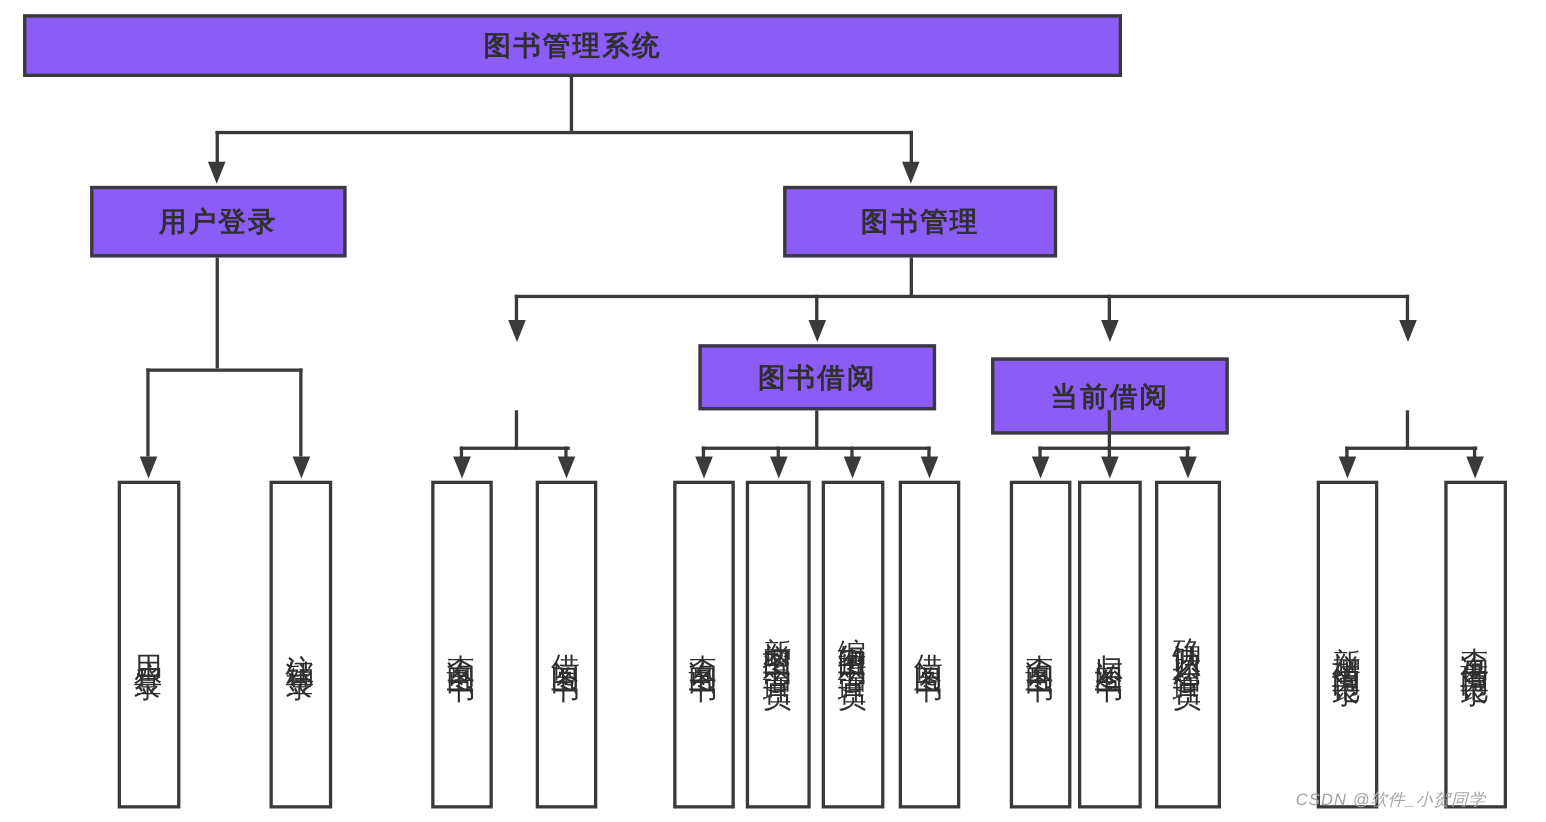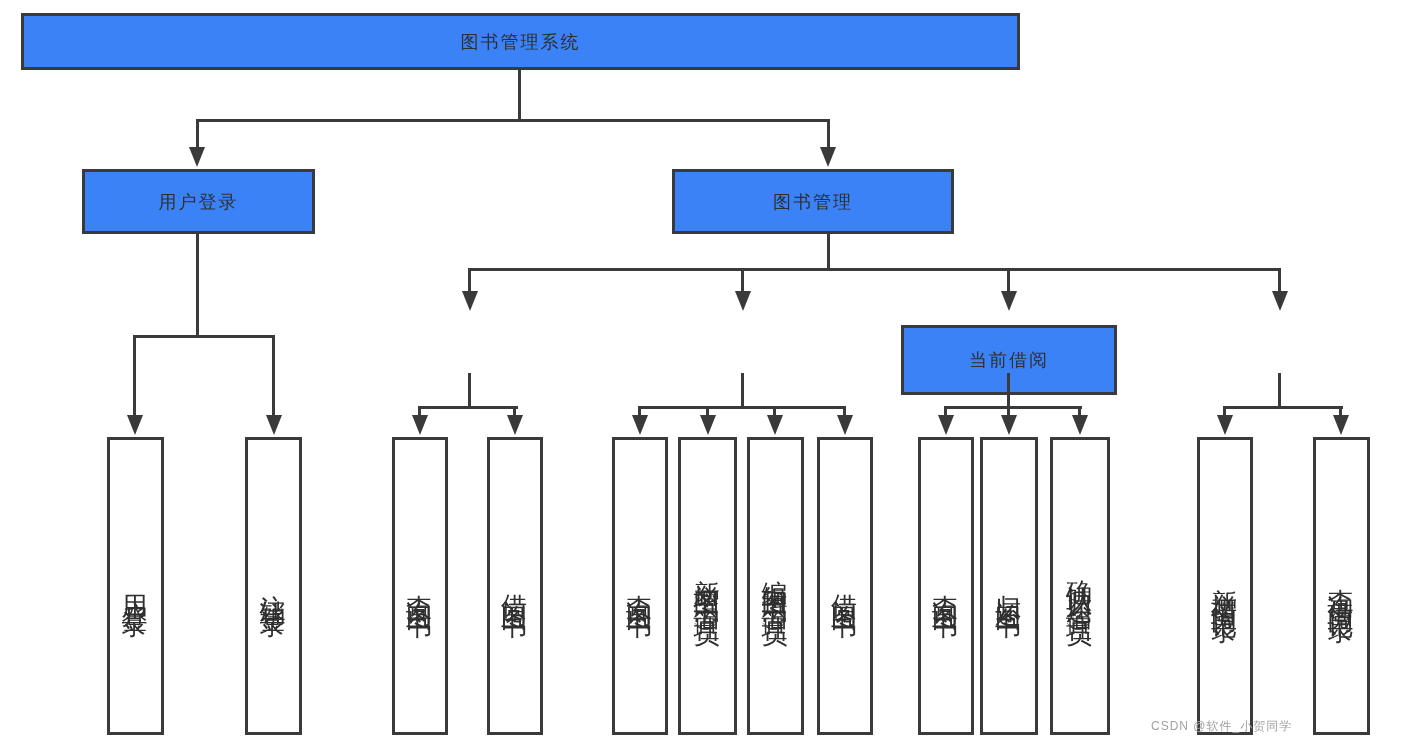--- a/index.html
+++ b/index.html
@@ -4,41 +4,42 @@
 <style>
   html,body{margin:0;padding:0;background:#ffffff;}
   #canvas{
     position:relative;width:1405px;height:747px;background:#ffffff;overflow:hidden;
     font-family:"Liberation Sans","DejaVu Sans",sans-serif;color:#2f2f2f;
   }
   .hline{position:absolute;height:3px;background:#3a3a3a;}
   .vline{position:absolute;width:3px;background:#3a3a3a;}
   .tri{position:absolute;width:0;height:0;border-left:8px solid transparent;
        border-right:8px solid transparent;border-top:20px solid #3a3a3a;}
-  .box{position:absolute;box-sizing:border-box;border:3px solid #3a3a3a;background:#3b82f6;
+  .box{position:absolute;box-sizing:border-box;border:3px solid #3a3a3a;background:#8b5cf6;
        display:flex;align-items:center;justify-content:center;
-       font-size:18px;letter-spacing:2px;color:#2f2f2f;white-space:nowrap;}
+       font-size:25px;letter-spacing:2px;color:#2f2f2f;white-space:nowrap;font-weight:bold;}
   .vbox{position:absolute;box-sizing:border-box;border:3px solid #3a3a3a;background:#ffffff;
         display:flex;align-items:center;justify-content:center;
         writing-mode:vertical-rl;text-orientation:mixed;
         font-size:26px;letter-spacing:6px;color:#2f2f2f;
         top:437px;height:298px;padding:3px 0;}
-  .watermark{position:absolute;left:1151px;top:718px;font-size:12px;letter-spacing:1px;
-        color:#a2a2a2;white-space:nowrap;}
+  .watermark{position:absolute;left:1178px;top:718px;font-size:15px;letter-spacing:1px;
+        color:#a2a2a2;white-space:nowrap;font-style:italic;}
 </style>
 </head>
 <body>
 
 <div id="canvas">
 
   <div class="box" style="left:21px;top:13px;width:999px;height:57px;">图书管理系统</div>
 
   <div class="box" style="left:82px;top:169px;width:233px;height:65px;">用户登录</div>
-  <div class="box" style="left:672px;top:169px;width:282px;height:65px;">图书管理</div>
+  <div class="box" style="left:712px;top:169px;width:249px;height:65px;">图书管理</div>
 
+  <div class="box" style="left:635px;top:313px;width:216px;height:60px;">图书借阅</div>
   <div class="box" style="left:901px;top:313px;width:216px;height:70px;margin-top:12px;">当前借阅</div>
 
   <div class="vbox" style="left:107px;width:57px;">用户登录</div>
   <div class="vbox" style="left:245px;width:57px;">注销登录</div>
 
   <div class="vbox" style="left:392px;width:56px;">查询图书</div>
   <div class="vbox" style="left:487px;width:56px;">借阅图书</div>
 
   <div class="vbox" style="left:612px;width:56px;">查询图书</div>
   <div class="vbox" style="left:678px;width:59px;">新增图书（管理员）</div>

